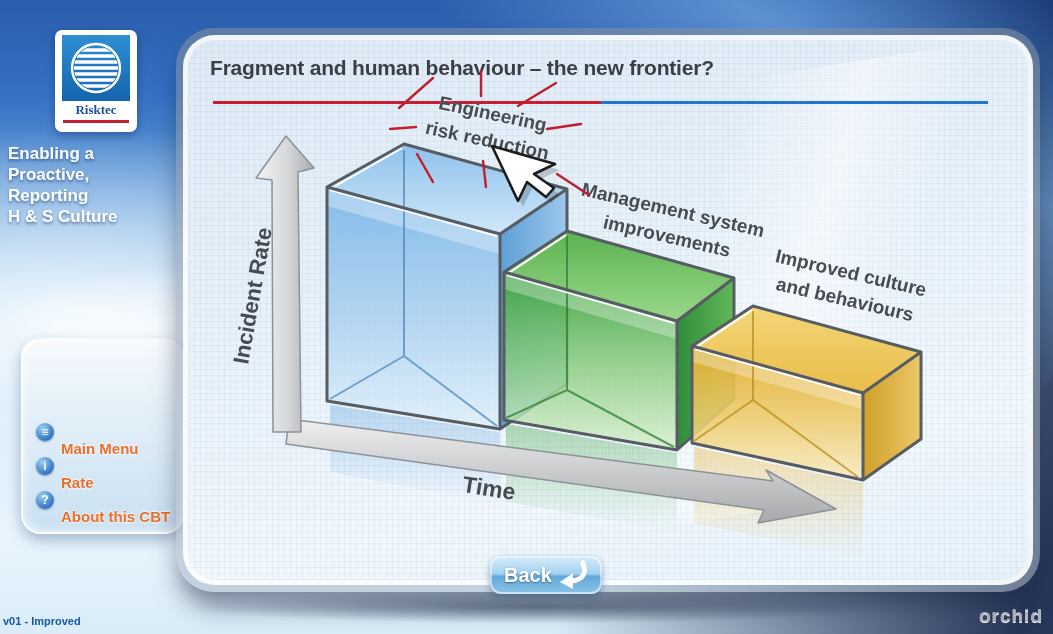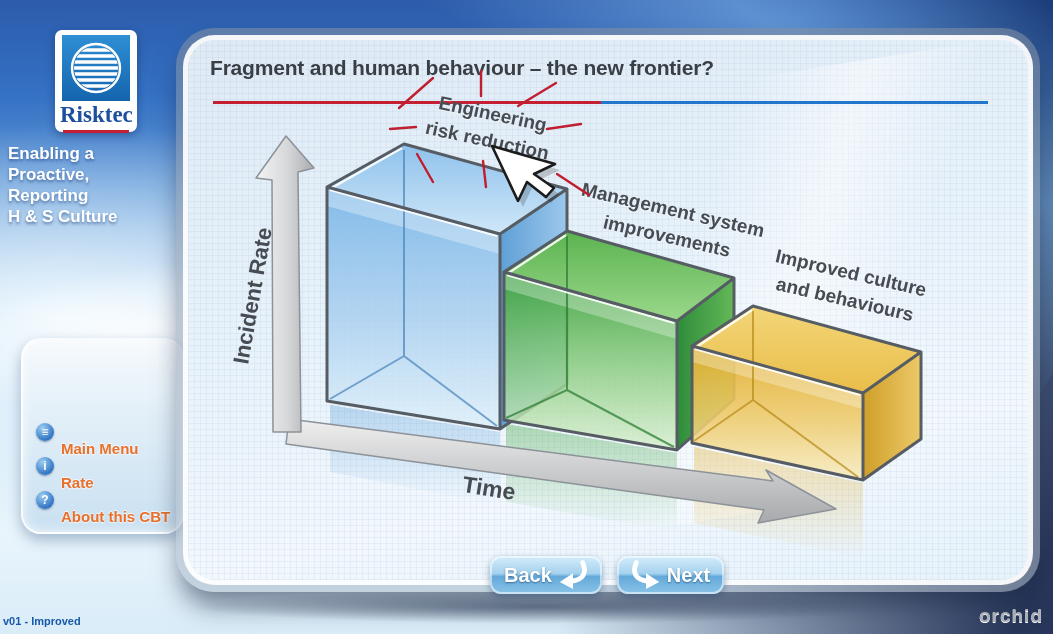--- a/index.html
+++ b/index.html
@@ -18,21 +18,21 @@
     background:linear-gradient(180deg,rgba(140,195,245,0) 0%,rgba(150,205,250,0.45) 50%,rgba(140,195,245,0) 100%);}
   .bg-wave{left:-150px;top:240px;width:560px;height:190px;transform:rotate(-9deg);border-radius:50%;
     background:radial-gradient(50% 50% at 50% 50%, rgba(255,255,255,0.8), rgba(255,255,255,0) 70%);}
   .floor-shadow{left:60px;top:582px;width:960px;height:50px;
     background:radial-gradient(ellipse 50% 46% at 50% 50%, rgba(32,46,72,0.55), rgba(32,46,72,0) 72%);}
 
   
   .logo-card{left:55px;top:30px;width:82px;height:102px;background:#fff;border-radius:7px;
     box-shadow:0 3px 8px rgba(15,40,90,0.45);padding:5px;text-align:center;}
   .logo-card svg{display:block;margin:0 auto;}
-  .brand{font-family:"Liberation Serif",serif;font-weight:bold;color:#1c4f9e;font-size:23px;margin-top:1px;}
+  .brand{font-family:"Liberation Serif",serif;font-weight:bold;color:#1c4f9e;font-size:13px;margin-top:1px;}
   .brand-underline{height:3px;background:#c61f33;margin:2px 3px 0 3px;}
   .tagline{left:8px;top:143px;width:178px;text-align:left;color:#fff;font-size:17px;line-height:21px;
     font-weight:bold;text-shadow:0 2px 3px rgba(18,55,115,0.55);}
   .menu-panel{left:21px;top:338px;width:163px;height:196px;border-radius:20px;
     background:linear-gradient(180deg,#f6fafd 0%,#e2eff8 40%,#c9e0f1 100%);
     border:2px solid rgba(255,255,255,0.85);
     box-shadow:0 6px 14px rgba(55,90,135,0.4), inset 0 0 12px rgba(255,255,255,0.8);}
   .menu-item{position:absolute;left:13px;display:flex;align-items:center;gap:7px;cursor:pointer;}
   .menu-ico{width:18px;height:18px;border-radius:50%;flex:0 0 18px;
     background:radial-gradient(circle at 35% 28%, #9bcdf2, #3a7cc8 65%, #1e5aa6);
@@ -64,21 +64,21 @@
   
   .rot{position:absolute;text-align:center;font-weight:bold;color:#474c52;}
   .lbl-series{font-size:19px;line-height:27px;text-shadow:0 1px 1px rgba(255,255,255,0.7);}
   .lbl-bar1{left:385px;top:100px;width:210px;transform:rotate(12deg);}
   .lbl-bar2{left:550px;top:196px;width:240px;transform:rotate(13deg);}
   .lbl-bar3{left:748px;top:259px;width:200px;transform:rotate(13deg);}
   .lbl-y{left:134px;top:282px;width:240px;height:28px;font-size:22px;transform:rotate(-80deg);}
   .lbl-x{left:429px;top:475px;width:120px;height:28px;font-size:23px;transform:rotate(9deg);}
 
   
-  .nav{left:490px;top:556px;display:flex;gap:15px;}
+  .nav{left:490px;top:556px;display:flex;gap:8px;}
   .nav-btn{height:38px;padding:0 14px;border:none;border-radius:11px;display:flex;align-items:center;gap:6px;
     background:linear-gradient(180deg,#d5edfb 0%,#a5d2ee 46%,#64a9da 54%,#8ac4e7 100%);
     box-shadow:inset 0 0 0 2px rgba(255,255,255,0.55), 0 3px 7px rgba(45,75,115,0.45);
     color:#fff;font-family:"Liberation Sans",sans-serif;font-size:20px;font-weight:bold;cursor:pointer;
     text-shadow:0 1px 2px rgba(25,70,115,0.65);}
   .nav-btn svg{display:block;}
 
   
   .version{left:3px;top:615px;color:#1559a8;font-size:11px;font-weight:bold;}
   .watermark{right:10px;top:605px;color:#a9aeb4;font-size:19px;font-weight:bold;letter-spacing:1px;
@@ -297,25 +297,18 @@
   </svg>
 
   <div class="abs nav">
     <button class="nav-btn">
       <span>Back</span>
       <svg width="30" height="30" viewBox="0 0 34 34">
         <path d="M28,3 C33,14 29,23 14,24" fill="none" stroke="#fff" stroke-width="5.5" stroke-linecap="round"></path>
         <polygon points="17,15 2,25 17,33" fill="#fff"></polygon>
       </svg>
     </button>
-    <button class="nav-btn">
-      <svg width="30" height="30" viewBox="0 0 34 34">
-        <path d="M6,3 C1,14 5,23 20,24" fill="none" stroke="#fff" stroke-width="5.5" stroke-linecap="round"></path>
-        <polygon points="17,15 32,25 17,33" fill="#fff"></polygon>
-      </svg>
-      <span>Next</span>
-    </button>
   </div>
 
   <div class="abs version">v01 - Improved</div>
   <div class="abs watermark">orchid</div>
 
 </div>
 
 </body></html>

